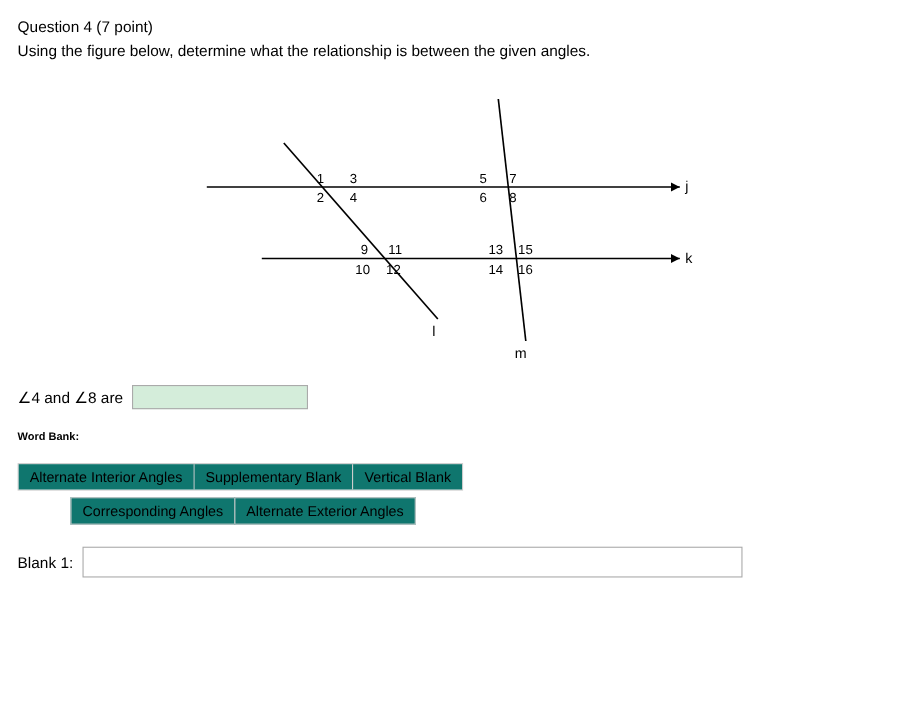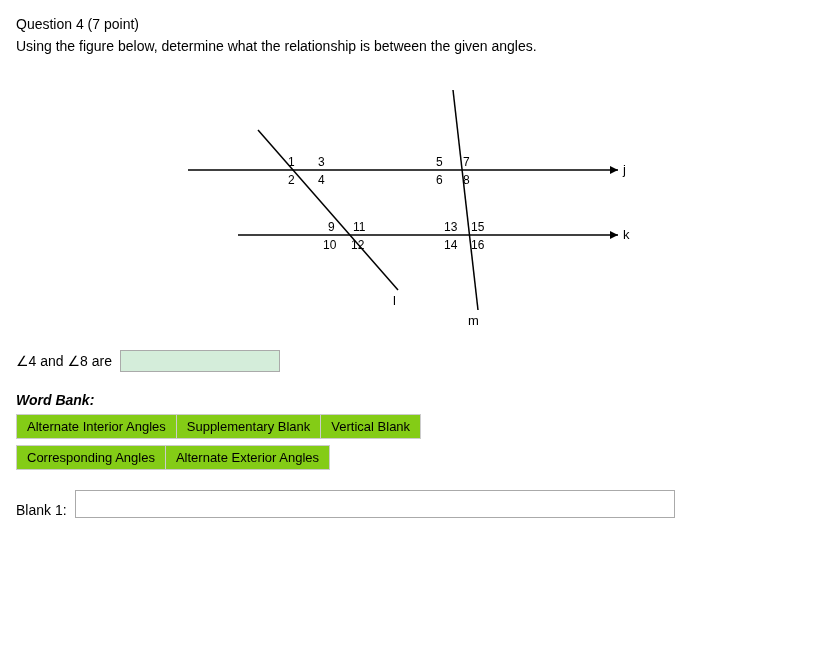--- a/index.html
+++ b/index.html
@@ -49,64 +49,64 @@
     .answer-box {
       display: inline-block;
       width: 160px;
       height: 22px;
       background: #d4edda;
       border: 1px solid #aaa;
       vertical-align: middle;
     }
 
     .word-bank-label {
-      font-size: 14px;
+      font-size: 10px;
       font-weight: bold;
-      margin-bottom: 6px;
-      font-style: italic;
+      margin-bottom: 18px;
     }
 
     .word-bank {
       display: flex;
       flex-wrap: wrap;
       gap: 0;
       margin-bottom: 6px;
       border: 1px solid #ccc;
       width: fit-content;
     }
 
     .word-bank-item {
       padding: 4px 10px;
       border-right: 1px solid #ccc;
       font-size: 13px;
       cursor: pointer;
-      background: #84cc16;
+      background: #0f766e;
       user-select: none;
     }
 
     .word-bank-item:last-child {
       border-right: none;
     }
 
     .word-bank-row2 {
       display: flex;
       flex-wrap: wrap;
       gap: 0;
       margin-bottom: 20px;
       width: fit-content;
+      margin-left: 48px;
     }
 
     .word-bank-row2 .word-bank-item {
       border: 1px solid #ccc;
       margin-right: -1px;
     }
 
     .blank-row {
       display: flex;
-      align-items: flex-end;
+      align-items: center;
       gap: 8px;
       font-size: 14px;
     }
 
     .blank-input {
       flex: 1;
       max-width: 600px;
       height: 28px;
       border: 1px solid #aaa;
       background: #fff;

